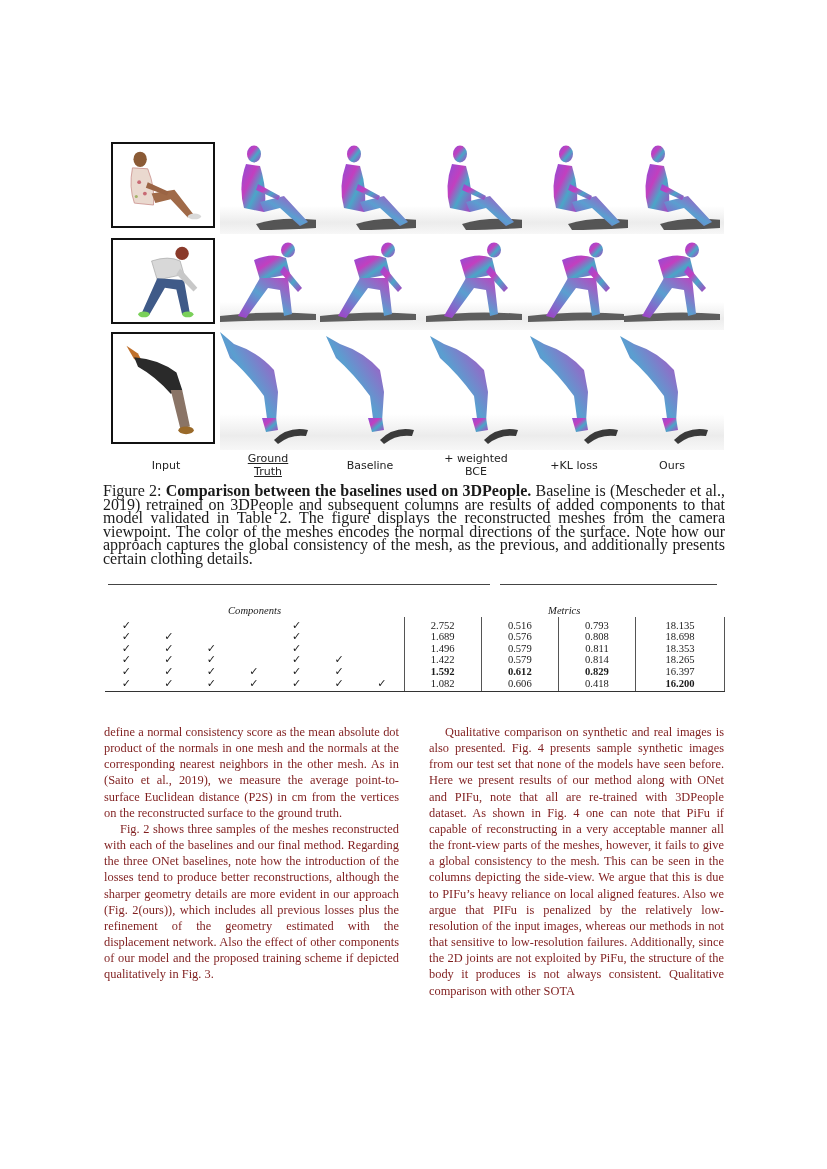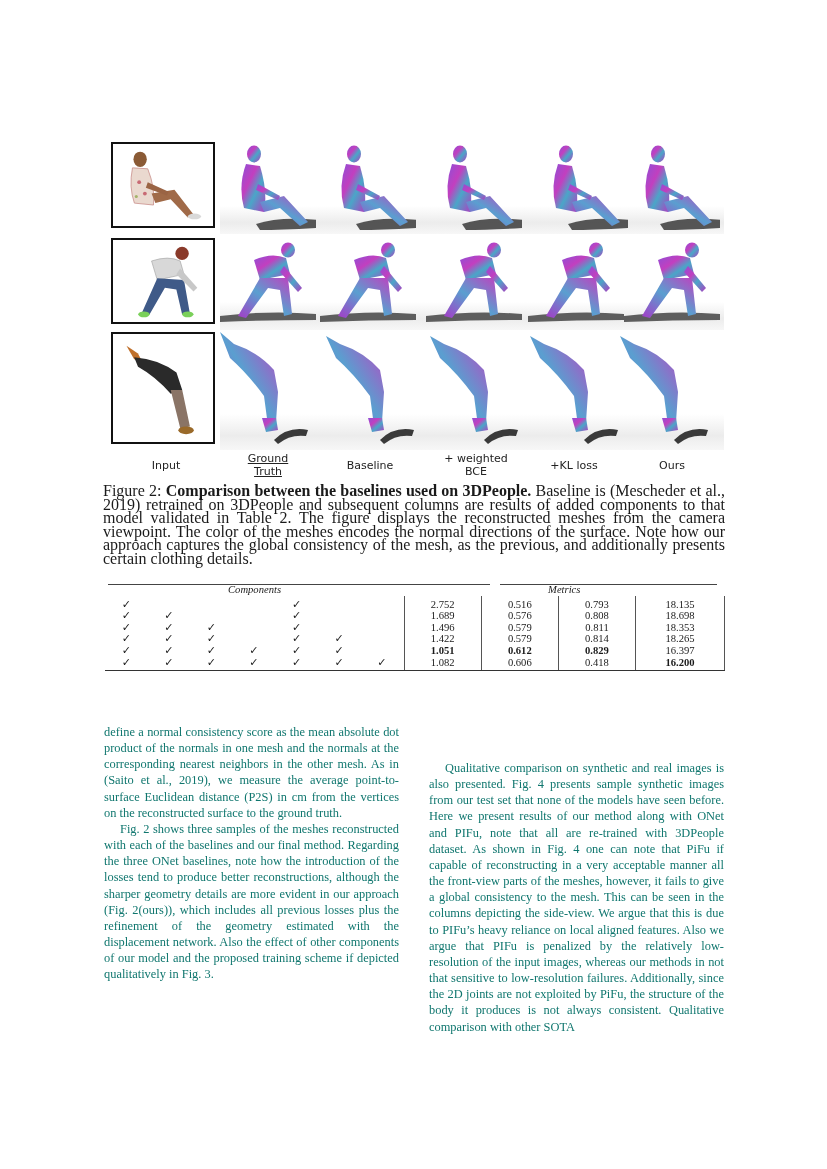--- a/index.html
+++ b/index.html
@@ -33,39 +33,39 @@
     .caption {
       position: absolute; left: 103px; width: 622px; font-size: 16px; line-height: 13.6px;
       text-align: justify; color: #1a1a1a;
     }
     .caption b { font-weight: bold; }
 
     
     .table-wrap { position: absolute; left: 105px; top: 576px; width: 620px; }
     table.ablation { border-collapse: collapse; font-size: 10.6px; line-height: 11.6px; width: 620px; }
     table.ablation th, table.ablation td { padding: 0 5px; text-align: center; white-space: nowrap; font-weight: normal; }
-    table.ablation .group-head th { font-style: italic; padding-top: 0; padding-bottom: 0; }
+    table.ablation .group-head th { font-style: italic; padding-top: 21px; padding-bottom: 0; }
     table.ablation .col-head th { padding-bottom: 3px; border-bottom: 1px solid #333; }
     table.ablation tbody tr:first-child td { padding-top: 3px; }
     table.ablation tbody tr:last-child td { padding-bottom: 2px; border-bottom: 1.3px solid #333; }
     .vline-r { border-right: 1px solid #555; }
     .check { font-family: "DejaVu Sans", sans-serif; font-size: 11px; }
     .bold { font-weight: bold !important; }
     .rule-comp { position: absolute; left: 108px; top: 576px; width: 382px; border-top: 1px solid #444; }
     .rule-metr { position: absolute; left: 500px; top: 576px; width: 217px; border-top: 1px solid #444; }
 
     
     .col {
       position: absolute; top: 716px; width: 295px; font-size: 12.4px; line-height: 16.15px;
-      text-align: justify; hyphens: manual; color: #0f766e;
+      text-align: justify; hyphens: manual; color: #7f1d1d;
     }
     .col p { margin: 0; }
     .col p.indent { text-indent: 16px; }
     .col-left { left: 104px; }
-    .col-right { left: 429px; margin-top: 36px; }
+    .col-right { left: 429px; }
   </style>
 </head>
 <body>
 
 <div class="page">
 
   <div class="figure">
 
     <svg width="0" height="0" style="position:absolute">
       <defs>
@@ -346,21 +346,21 @@
             <td class="vline-r">18.265</td>
           </tr>
           <tr>
             <td class="check">✓</td>
             <td class="check">✓</td>
             <td class="check">✓</td>
             <td class="check">✓</td>
             <td class="check">✓</td>
             <td class="check">✓</td>
             <td class=" vline-r"></td>
-            <td class="vline-r bold">1.051</td>
+            <td class="vline-r bold">1.592</td>
             <td class="vline-r bold">0.612</td>
             <td class="vline-r bold">0.829</td>
             <td class="vline-r">16.397</td>
           </tr>
           <tr>
             <td class="check">✓</td>
             <td class="check">✓</td>
             <td class="check">✓</td>
             <td class="check">✓</td>
             <td class="check">✓</td>

